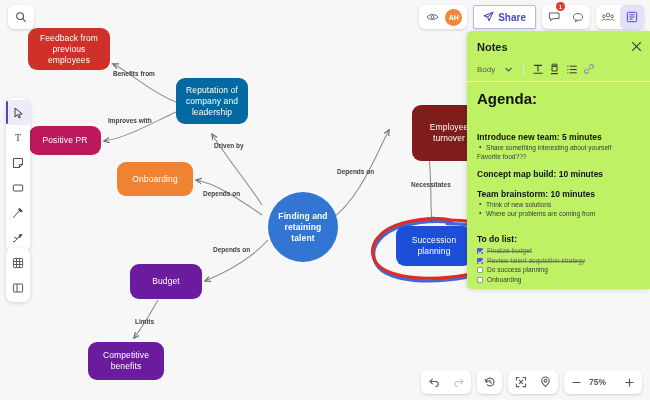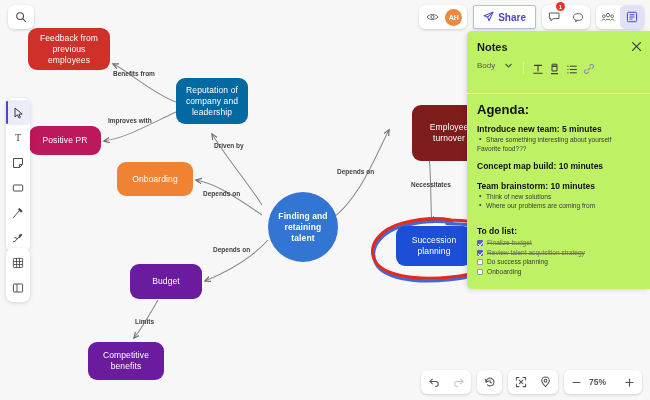--- a/index.html
+++ b/index.html
@@ -134,36 +134,36 @@
     box-shadow: -1px 1px 5px rgba(0,0,0,.13);
     display: flex; flex-direction: column;
     overflow: hidden;
   }
   .notes-head {
     display: flex; align-items: center; justify-content: space-between;
     padding: 7px 8px 5px 10px;
   }
   .notes-title { font-size: 11px; font-weight: 700; color: #1b1b1b; }
   .notes-toolbar {
-    display: flex; align-items: flex-start;
+    display: flex; align-items: center;
     border-bottom: 1px solid #ececec;
-    padding: 0 6px 16px 10px; gap: 0;
+    padding: 0 6px 4px 10px; gap: 0;
   }
   .fmt-select {
     display: flex; align-items: center; gap: 10px;
     font-size: 8px; color: #555; padding-right: 6px; cursor: pointer;
   }
   .tb-sep { width: 1px; height: 13px; background: #e4e4e4; margin: 0 5px; }
   .tb-icon {
     width: 17px; height: 16px;
     display: flex; align-items: center; justify-content: center;
     cursor: pointer;
   }
   .notes-body { padding: 8px 10px 0 10px; overflow: hidden; }
-  .n-h1 { font-size: 13px; font-weight: 700; color: #111; margin-bottom: 7px; }
+  .n-h1 { font-size: 15px; font-weight: 700; color: #111; margin-bottom: 25px; }
   .n-h2 { font-size: 8.5px; font-weight: 700; color: #111; margin-bottom: 2px; }
   .n-gap { height: 8px; }
   .n-ul { list-style: none; margin: 0 0 0 2px; }
   .n-ul li {
     font-size: 6.6px; color: #3a3a3a; line-height: 8.6px;
     position: relative; padding-left: 7px;
   }
   .n-ul li::before {
     content: "•"; position: absolute; left: 0; top: -1px; font-size: 7px;
   }

